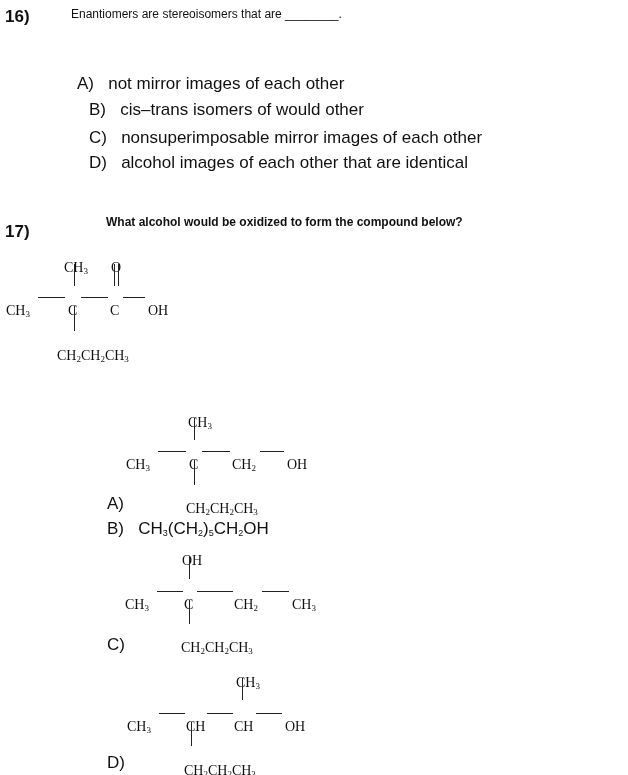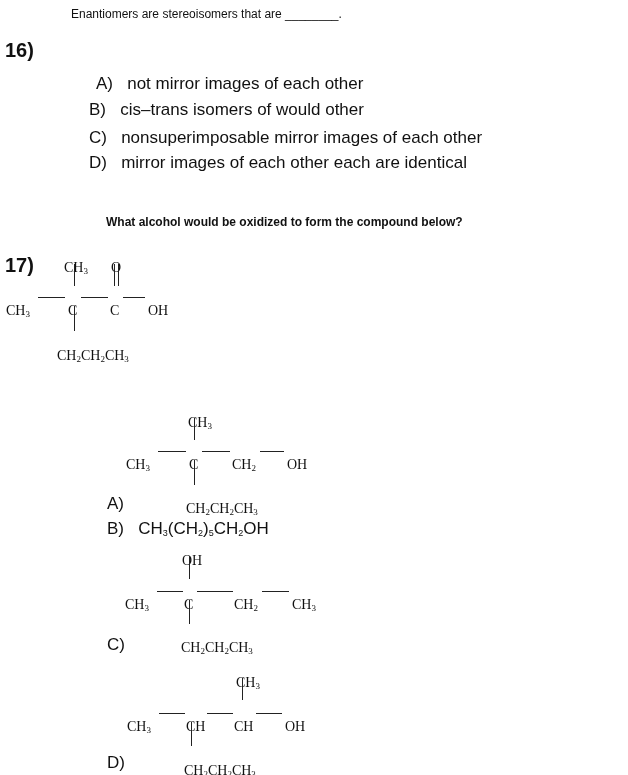--- a/index.html
+++ b/index.html
@@ -1,49 +1,49 @@
 <!DOCTYPE html>
 <html><head>
 <meta charset="utf-8">
 <style>
   html, body { margin: 0; padding: 0; background: #ffffff; }
   body { width: 628px; height: 775px; position: relative; overflow: hidden; color: #111; }
   .sans { font-family: "Liberation Sans", "DejaVu Sans", sans-serif; }
   .serif { font-family: Liberation Serif, serif; margin-top: 14px; }
   .abs { position: absolute; white-space: nowrap; }
-  .qnum { font-weight: bold; font-size: 20px; margin-top: 32px; }
+  .qnum { font-weight: bold; font-size: 17px; }
   .qtext { font-size: 12px; }
   .opt { font-size: 17px; }
   .chem { font-size: 14px; line-height: 1; }
   .bond-h { position: absolute; height: 1.4px; background: #222; }
   .bond-v { position: absolute; width: 1.4px; background: #222; }
   sub { font-size: 9px; vertical-align: -2px; }
 </style>
 </head>
 <body>
 
 <div>
   <div class="abs sans qnum" style="left:5px; top:7px;">16)</div>
   <div class="abs sans qtext" style="left:71px; top:7px;">Enantiomers are stereoisomers that are ________.</div>
 
-  <div class="abs sans opt" style="left:96px; top:74px;">
+  <div class="abs sans opt" style="left:77px; top:74px;">
     <span>A)</span>&nbsp;&nbsp;
     <span>not mirror images of each other</span>
   </div>
   <div class="abs sans opt" style="left:89px; top:100px;">
     <span>B)</span>&nbsp;&nbsp;
     <span>cis–trans isomers of would other</span>
   </div>
   <div class="abs sans opt" style="left:89px; top:128px;">
     <span>C)</span>&nbsp;&nbsp;
     <span>nonsuperimposable mirror images of each other</span>
   </div>
   <div class="abs sans opt" style="left:89px; top:153px;">
     <span>D)</span>&nbsp;&nbsp;
-    <span>mirror images of each other each are identical</span>
+    <span>alcohol images of each other that are identical</span>
   </div>
 </div>
 
 <div>
   <div class="abs sans qnum" style="left:5px; top:222px;">17)</div>
   <div class="abs sans qtext" style="left:106px; top:215px;font-weight:bold;">What alcohol would be oxidized to form the compound below?</div>
 
   <div>
     <div class="abs serif chem" style="left:64px; top:247px;">CH<sub>3</sub></div>
     <div class="abs serif chem" style="left:111px; top:247px;">O</div>

